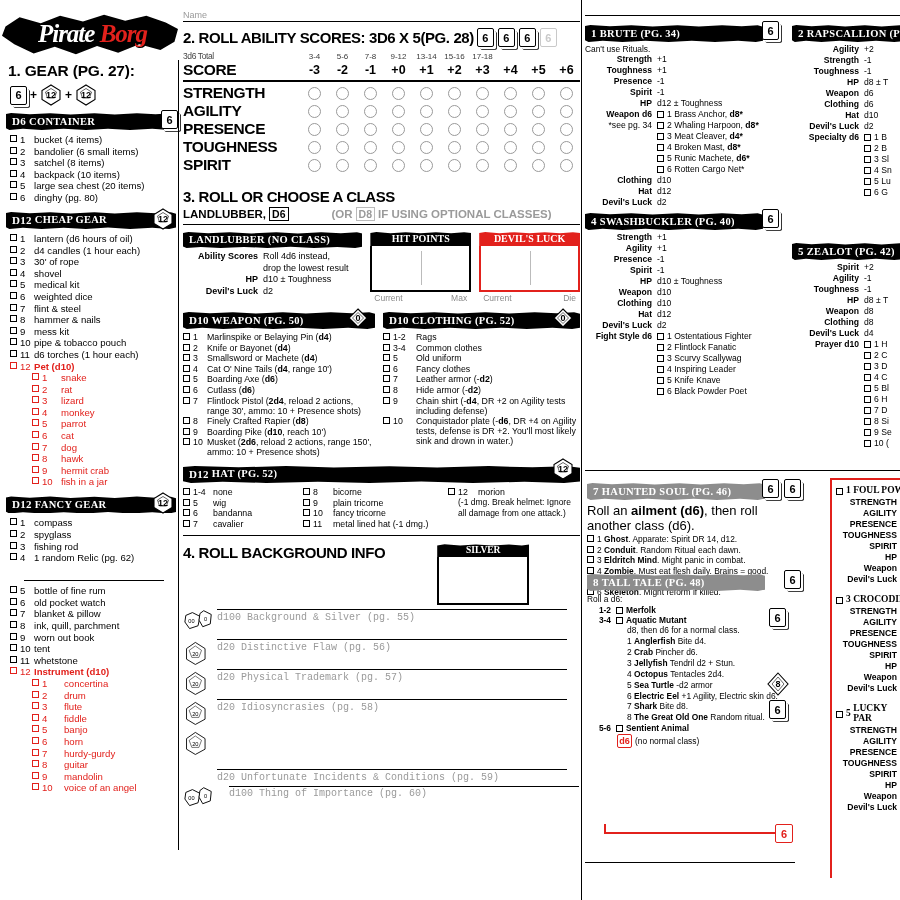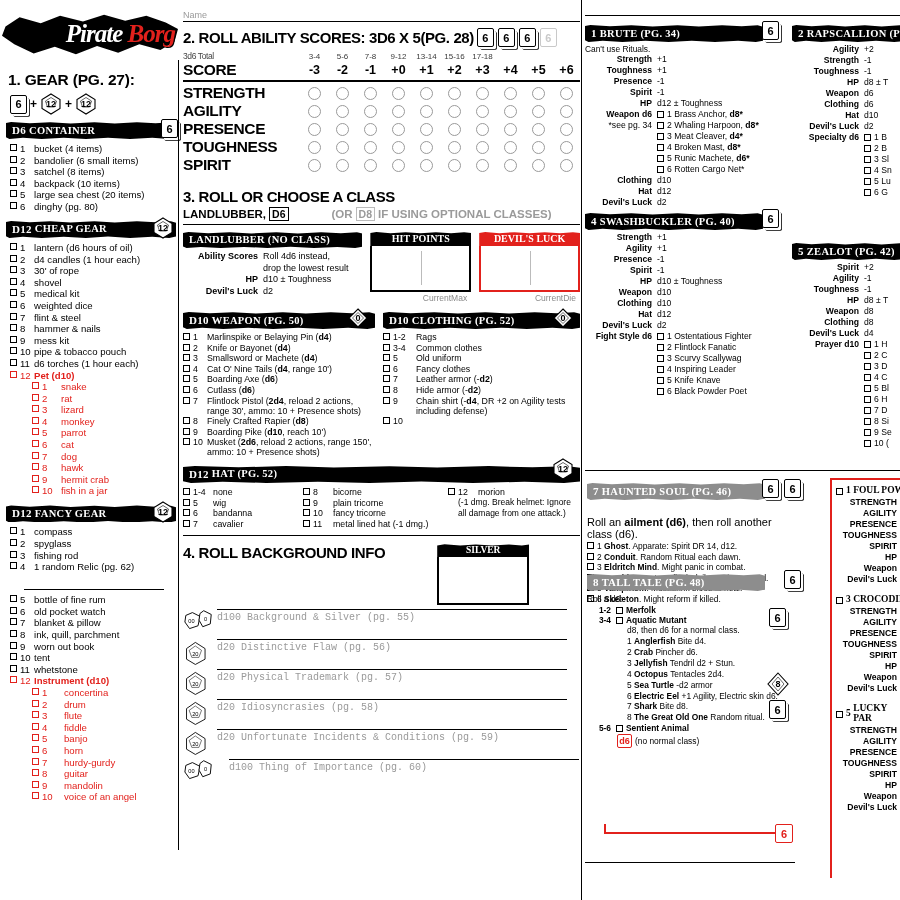--- a/index.html
+++ b/index.html
@@ -61,21 +61,21 @@
   
   #left { position:absolute; left:6px; top:8px; width:170px; }
   .logo {
     width:180px;height:52px;position:relative;margin-left:-4px;
   }
   .logo .blob{
     position:absolute;left:0;top:6px;width:176px;height:42px;background:#000;
     clip-path: polygon(2% 30%,10% 8%,22% 22%,33% 4%,46% 18%,58% 2%,70% 16%,82% 4%,93% 20%,100% 36%,98% 66%,90% 86%,78% 72%,66% 92%,54% 76%,42% 96%,30% 78%,18% 94%,7% 72%,0 52%);
   }
   .logo .txt{
-    position:absolute;left:8px;top:12px;width:165px;text-align:right;
+    position:absolute;left:8px;top:12px;width:165px;text-align:center;
     font-family:"Liberation Serif",serif;font-weight:bold;font-style:italic;
     font-size:25px;color:#fff;letter-spacing:-1px;
     text-shadow: 1px 1px 0 #000;
   }
   .logo .txt .b2{color:#e2211c;}
   .secnum { font-size:15.5px; font-weight:bold; letter-spacing:-.2px; }
 
   
   #mid { position:absolute; left:183px; top:10px; width:397px; }
   .namefield { font-size:9px;color:#9a9a9a; border-bottom:1px solid #000; padding-bottom:1px; width:397px;}
@@ -88,21 +88,21 @@
   .sg-cell.small{font-size:8px;color:#3a3a3a;font-weight:normal;}
   .circ { width:13px;height:13px;border:1.2px solid #9a9a9a;border-radius:50%; margin:2.2px auto;}
   .rule { border-top:2px solid #000; margin:1px 0 2px 0;}
   .hp-box { width:104px; }
   .hp-title { background:#000;color:#fff;text-align:center;font-family:"Liberation Serif",serif;font-weight:bold;font-size:10px;padding:1px 0 2px;
      clip-path: polygon(0 8%,6% 0,20% 9%,35% 1%,50% 9%,65% 1%,80% 9%,93% 1%,100% 8%,100% 100%,0 100%);}
   .hp-title.red{background:#e2211c;}
   .hp-fill { height:46px; border:2px solid #000; border-top:0; position:relative;}
   .hp-fill.red{border-color:#e2211c;}
   .hp-fill .divider{position:absolute;left:50%;top:5px;bottom:5px;border-left:1px solid #bbb;}
-  .hp-labels{display:flex;justify-content:flex-end;font-size:8.5px;color:#8a8a8a;padding:1px 4px 0;}
+  .hp-labels{display:flex;justify-content:space-between;font-size:8.5px;color:#8a8a8a;padding:1px 4px 0;}
 
   .silverbox{ width:92px; }
   .silver-title{background:#000;color:#fff;text-align:center;font-family:"Liberation Serif",serif;font-weight:bold;font-size:9.5px;padding:1px 0 2px;
     clip-path: polygon(0 10%,8% 0,25% 10%,42% 1%,60% 10%,78% 1%,92% 9%,100% 2%,100% 100%,0 100%);}
   .silver-body{height:48px;border:2px solid #000;border-top:0;}
   .bglabel{ font-size:10px; color:#9a9a9a; padding:1.5px 0 3px 0;font-family:Liberation Mono, monospace;}
 
   
   #right { position:absolute; left:585px; top:25px; width:315px; }
   .cls-block { font-size:8.6px; }
@@ -119,21 +119,21 @@
 
 <div class="sheet">
 
   <div id="left">
 
     <div class="logo">
       <div class="blob"></div>
       <div class="txt"><span>Pirate</span> <span class="b2">Borg</span></div>
     </div>
 
-    <div class="secnum" style="margin:11px 0 4px 2px;">1. GEAR (PG. 27):</div>
+    <div class="secnum" style="margin:2px 0 4px 2px;">1. GEAR (PG. 27):</div>
 
     <div style="display:flex;align-items:center;gap:3px;margin:0 0 7px 4px;">
       <div class="d6">6</div>
       <span style="font-weight:bold;font-size:12px;">+</span>
       <div class="dshape">
         <svg viewBox="0 0 22 22">
             <polygon points="11,1 20,6.5 20,15.5 11,21 2,15.5 2,6.5" fill="#fff" stroke="#000" stroke-width="1.1"></polygon>
             <polygon points="11,4.5 16.5,8 14.5,14 7.5,14 5.5,8" fill="none" stroke="#000" stroke-width=".6"></polygon>
           </svg>
         <span>12</span>
@@ -843,20 +843,21 @@
               <span><span>Hide armor (-</span><b>d2</b><span>)</span></span>
             </li>
           <li>
               <span class="cb"></span>
               <span class="idx" style="min-width:23px">9</span>
               <span><span>Chain shirt (-</span><b>d4</b><span>, DR +2 on Agility tests including defense)</span></span>
             </li>
           <li>
               <span class="cb"></span>
               <span class="idx" style="min-width:23px">10</span>
+              <span><span>Conquistador plate (-</span><b>d6</b><span>, DR +4 on Agility tests, defense is DR +2. You'll most likely sink and drown in water.)</span></span>
             </li>
         </ul>
       </div>
     </div>
 
     <div style="position:relative;margin-top:8px;">
       <div class="hdr-bar">
         <span class="num" style="font-family:'Liberation Serif',serif;">D12</span>
         <span>HAT (PG. 52)</span>
       </div>
@@ -988,21 +989,21 @@
         </div>
       </div>
       <div style="display:flex;align-items:flex-start;">
         <div style="width:32px;height:30px;">
           <svg viewBox="0 0 34 28" width="30" height="28">
               <polygon points="14,2 25,9 25,21 14,27 4,21 4,9" fill="#fff" stroke="#000" stroke-width="1"></polygon>
               <polygon points="14,6 21,11 18,19 10,19 7,11" fill="none" stroke="#000" stroke-width=".6"></polygon>
               <text x="14" y="17" font-size="6.5" font-family="Liberation Sans" text-anchor="middle">20</text>
             </svg>
         </div>
-        <div style="flex:1;margin-left:2px;">
+        <div style="flex:1;margin-left:2px;margin-top:40px;">
           <div style="border-top:1.6px solid #000;width:350px;"></div>
           <div class="bglabel">d20 Unfortunate Incidents &amp; Conditions (pg. 59)</div>
         </div>
       </div>
       <div style="display:flex;align-items:flex-start;">
         <div style="width:32px;height:30px;">
           <svg viewBox="0 0 34 26" width="32" height="26">
               <polygon points="10,3 18,7 16,17 7,20 2,13 3,6" fill="#fff" stroke="#000" stroke-width="1"></polygon>
               <text x="9" y="14" font-size="6" font-family="Liberation Sans" text-anchor="middle">00</text>
               <polygon points="22,1 30,5 29,15 21,18 17,11 18,4" fill="#fff" stroke="#000" stroke-width="1"></polygon>
@@ -1306,21 +1307,21 @@
 
   <div style="position:absolute;left:587px;top:483px;width:212px;">
     <div style="position:relative;">
       <div class="hdr-bar grayhdr" style="width:178px;">
         <span class="num">7</span>
         <span>HAUNTED SOUL (PG. 46)</span>
       </div>
       <div class="d6" style="position:absolute;right:20px;top:-4px;">6</div>
       <div class="d6" style="position:absolute;right:-2px;top:-4px;">6</div>
     </div>
-    <div style="font-size:11px;margin-top:16px;">
+    <div style="font-size:13px;margin-top:3px;">
       <span>Roll an </span><b>ailment (d6)</b><span>, then roll another class (d6).</span>
     </div>
     <ul class="list" style="font-size:8.4px;margin-top:1px;">
       <li><span class="cb"></span><span>1</span>&nbsp;<b>Ghost</b><span>. Apparate: Spirit DR 14, d12.</span></li>
       <li><span class="cb"></span><span>2</span>&nbsp;<b>Conduit</b><span>. Random Ritual each dawn.</span></li>
       <li><span class="cb"></span><span>3</span>&nbsp;<b>Eldritch Mind</b><span>. Might panic in combat.</span></li>
       <li><span class="cb"></span><span>4</span>&nbsp;<b>Zombie</b><span>. Must eat flesh daily. Brains = good.</span></li>
       <li><span class="cb"></span><span>5</span>&nbsp;<b>Vampirism</b><span>. Must drink blood to heal.</span></li>
       <li><span class="cb"></span><span>6</span>&nbsp;<b>Skeleton</b><span>. Might reform if killed.</span></li>
     </ul>

